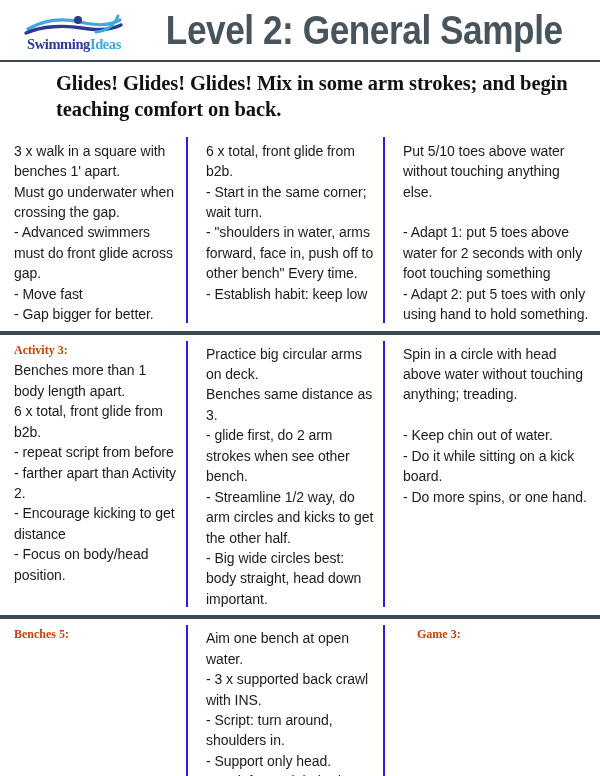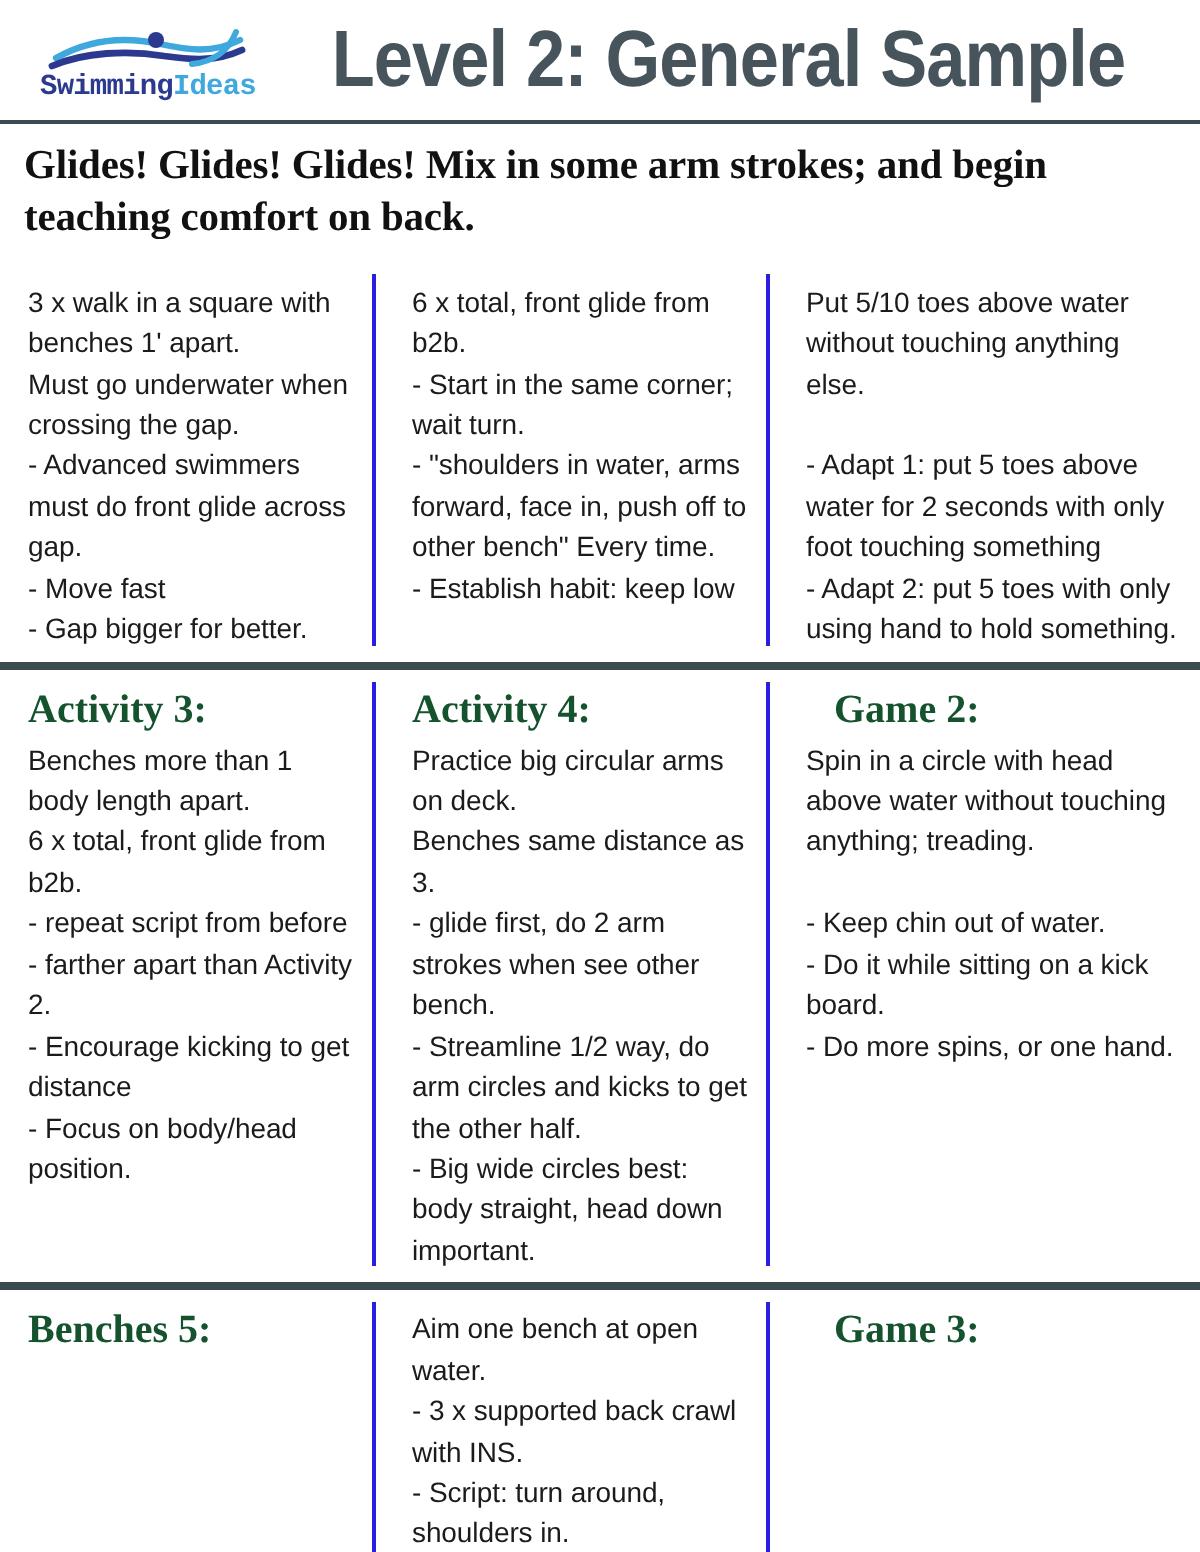--- a/index.html
+++ b/index.html
@@ -42,21 +42,21 @@
     justify-content: center;
     padding-top: 2px;
   }
   .logo-mark {
     width: 104px;
     height: 30px;
     display: block;
   }
   .logo-word {
     margin-top: -3px;
-    font-family: Liberation Mono, monospace;
+    font-family: Liberation Serif, serif;
     font-size: 14.5px;
     font-weight: bold;
     letter-spacing: -0.4px;
     line-height: 1;
     white-space: nowrap;
   }
   .logo-word .w1 { color: #2b3a8f; }
   .logo-word .w2 { color: #3fa9dd; }
 
   .doc-title {
@@ -76,20 +76,21 @@
 
   
   .subtitle {
     padding: 9px 14px 8px 12px;
     font-family: "Liberation Serif", serif;
     font-size: 20.5px;
     font-weight: bold;
     line-height: 1.26;
     color: #111111;
     letter-spacing: -0.1px;
+    margin-left: 44px;
   }
 
   
   .row {
     display: flex;
     align-items: stretch;
     width: 600px;
     box-sizing: border-box;
   }
   .row-sep {
@@ -115,23 +116,23 @@
     position: absolute;
     top: 6px;
     bottom: 8px;
     right: 0;
     width: 2px;
     background: #2a1ee0;
   }
 
   .col-title {
     font-family: "Liberation Serif", serif;
-    font-size: 20px;
-    font-weight: bold;
-    color: #14532d;
+    font-size: 12px;
+    font-weight: bold;
+    color: #c2410c;
     line-height: 1.15;
     margin: 0 0 3px 0;
   }
   .col.c3 .col-title { padding-left: 14px; }
 
   .col-body {
     font-family: "Liberation Sans", sans-serif;
     font-size: 14px;
     line-height: 1.46;
     color: #1b1b1b;
@@ -193,29 +194,27 @@
     <div class="col c1">
       <div class="col-title">Activity 3:</div>
       <div class="col-body">Benches more than 1 body length apart.
 6 x total, front glide from b2b.
 - repeat script from before
 - farther apart than Activity 2.
 - Encourage kicking to get distance
 - Focus on body/head position.</div>
     </div>
     <div class="col c2">
-      <div class="col-title">Activity 4:</div>
       <div class="col-body">Practice big circular arms on deck.
 Benches same distance as 3.
 - glide first, do 2 arm strokes when see other bench.
 - Streamline 1/2 way, do arm circles and kicks to get the other half.
 - Big wide circles best: body straight, head down important.</div>
     </div>
     <div class="col c3">
-      <div class="col-title">Game 2:</div>
       <div class="col-body">Spin in a circle with head above water without touching anything; treading.
 
 - Keep chin out of water.
 - Do it while sitting on a kick board.
 - Do more spins, or one hand.</div>
     </div>
   </div>
   <div class="row-sep"></div>
 
   <div class="row row-3">

